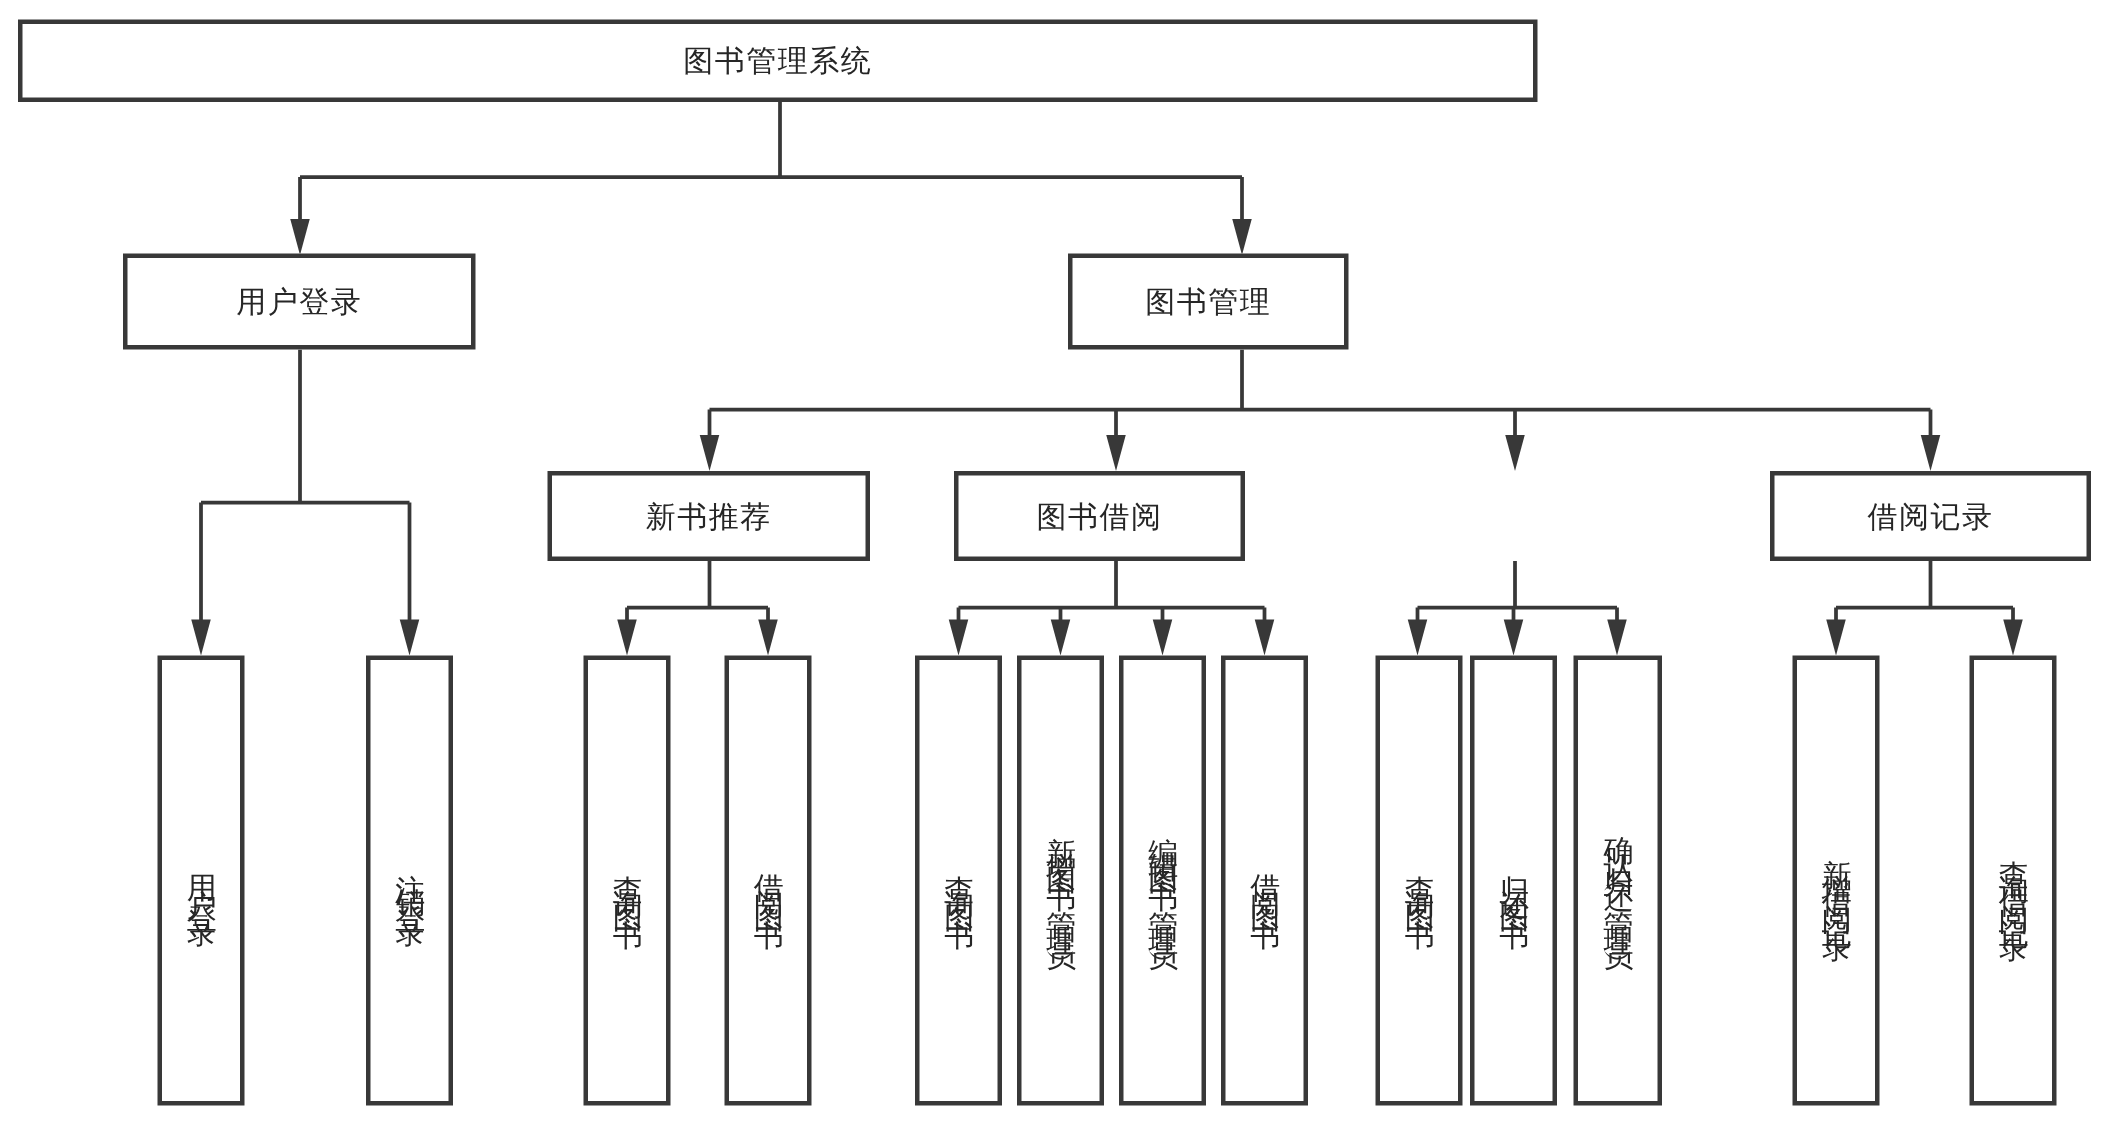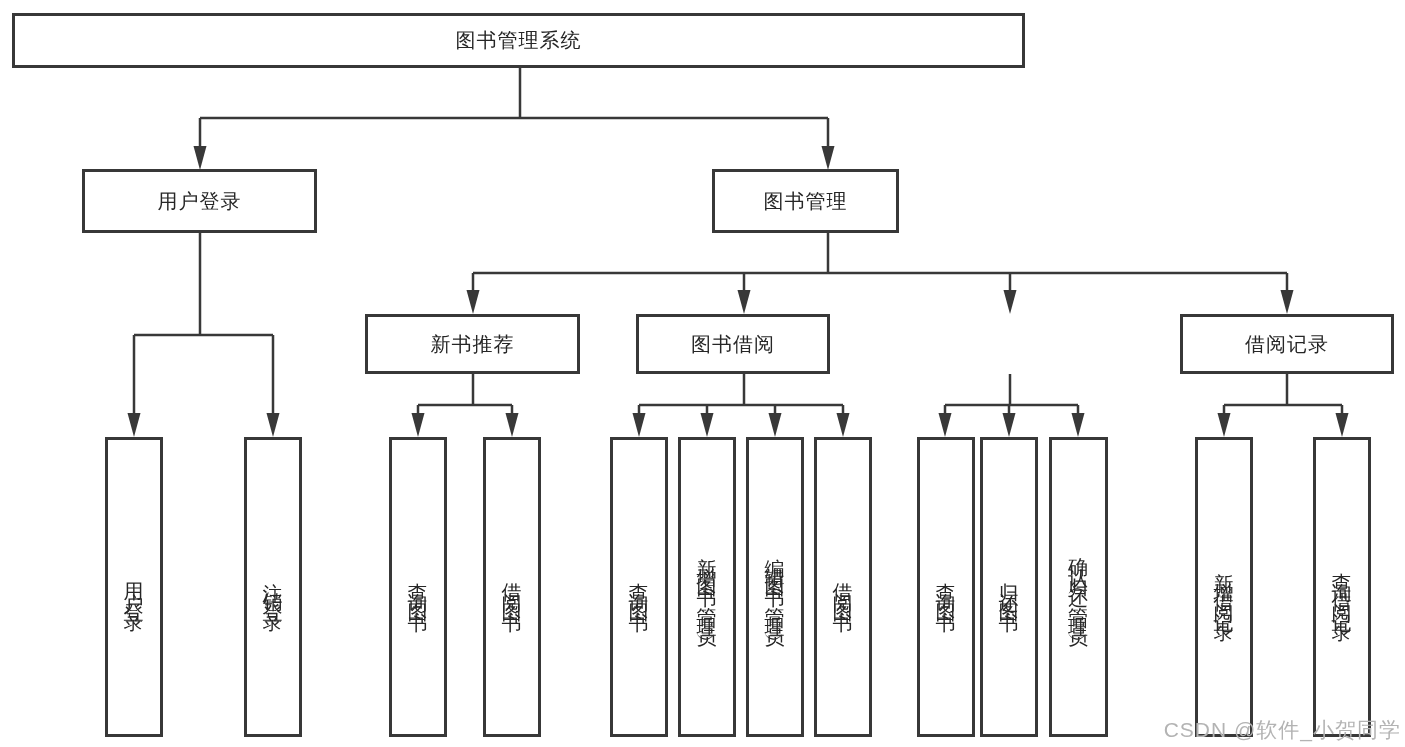--- a/index.html
+++ b/index.html
@@ -154,15 +154,14 @@
     <span class="vtext">确认归还（管理员）</span>
   </div>
 
   <div class="node vbox" style="left:1195px;top:437px;width:58px;height:300px;">
     <span class="vtext">新增借阅记录</span>
   </div>
   <div class="node vbox" style="left:1313px;top:437px;width:58px;height:300px;">
     <span class="vtext">查询借阅记录</span>
   </div>
 
-  <div class="watermark">CSDN @软件_小贺同学</div>
 
 </div>
 
 </body></html>

